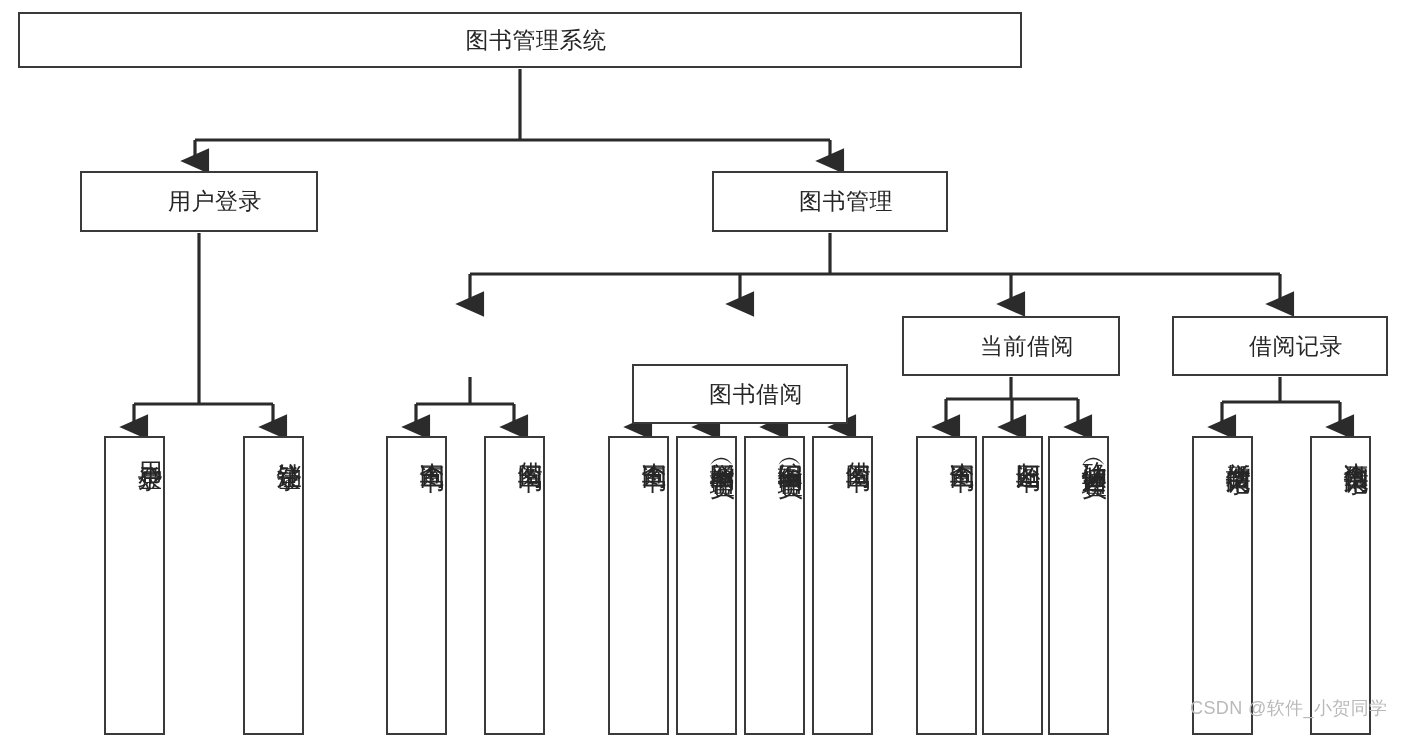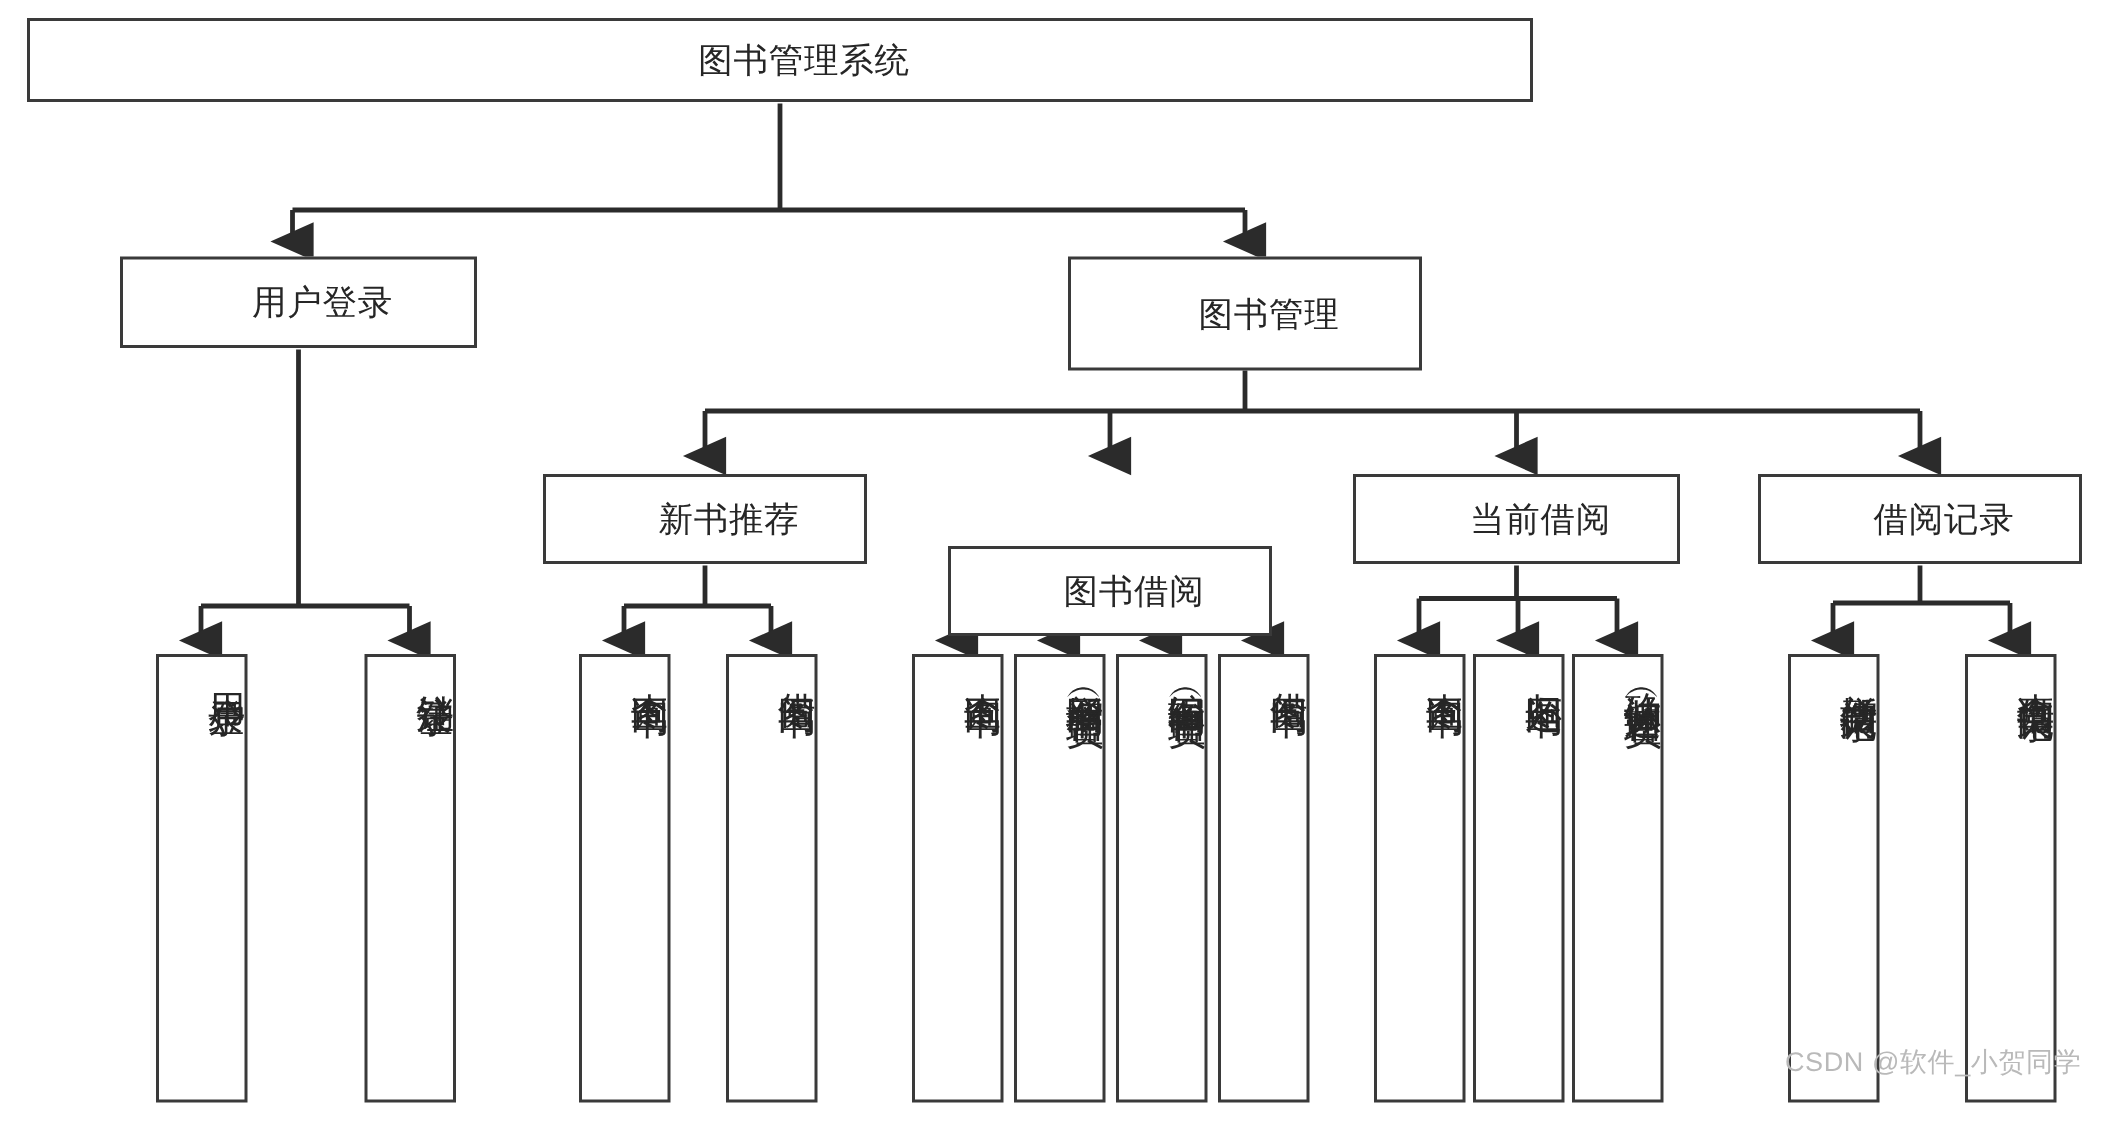--- a/index.html
+++ b/index.html
@@ -123,27 +123,24 @@
     </g>
   </svg>
 
   <div class="node horiz" style="left:18px; top:12px; width:1004px; height:56px;">
     <span class="label">图书管理系统</span>
   </div>
 
   <div class="node horiz" style="left:80px; top:171px; width:238px; height:61px;">
     <span class="label">用户登录</span>
   </div>
-  <div class="node horiz" style="left:712px; top:171px; width:236px; height:76px;">
+  <div class="node horiz" style="left:712px; top:171px; width:236px; height:61px;">
     <span class="label">图书管理</span>
   </div>
 
-  <div class="node horiz" style="left:362px; top:316px; width:216px; height:60px;">
-    <span class="label">新书推荐</span>
-  </div>
   <div class="node horiz" style="left:632px; top:316px; width:216px; height:60px;margin-top:48px;">
     <span class="label">图书借阅</span>
   </div>
   <div class="node horiz" style="left:1172px; top:316px; width:216px; height:60px;">
     <span class="label">借阅记录</span>
   </div>
   <div class="node horiz" style="left:902px; top:316px; width:218px; height:60px;">
     <span class="label">当前借阅</span>
   </div>
 

